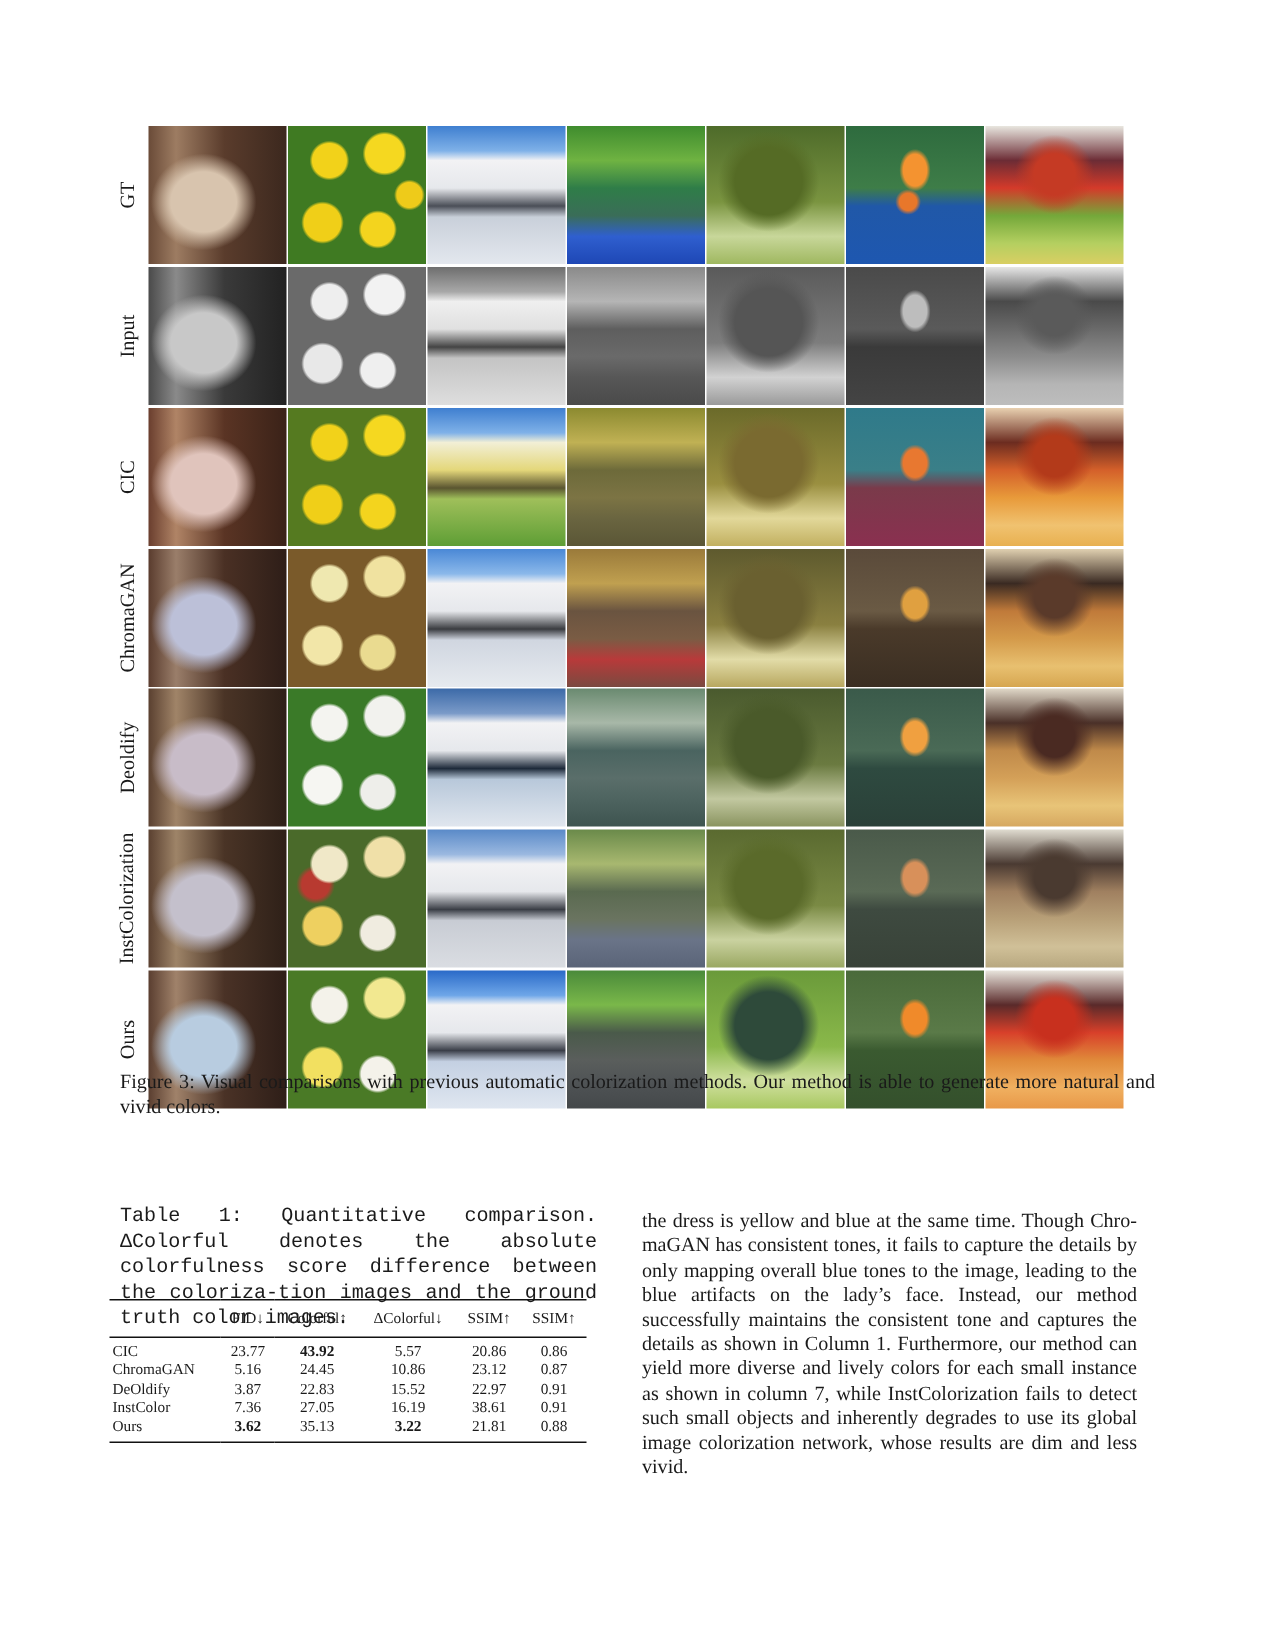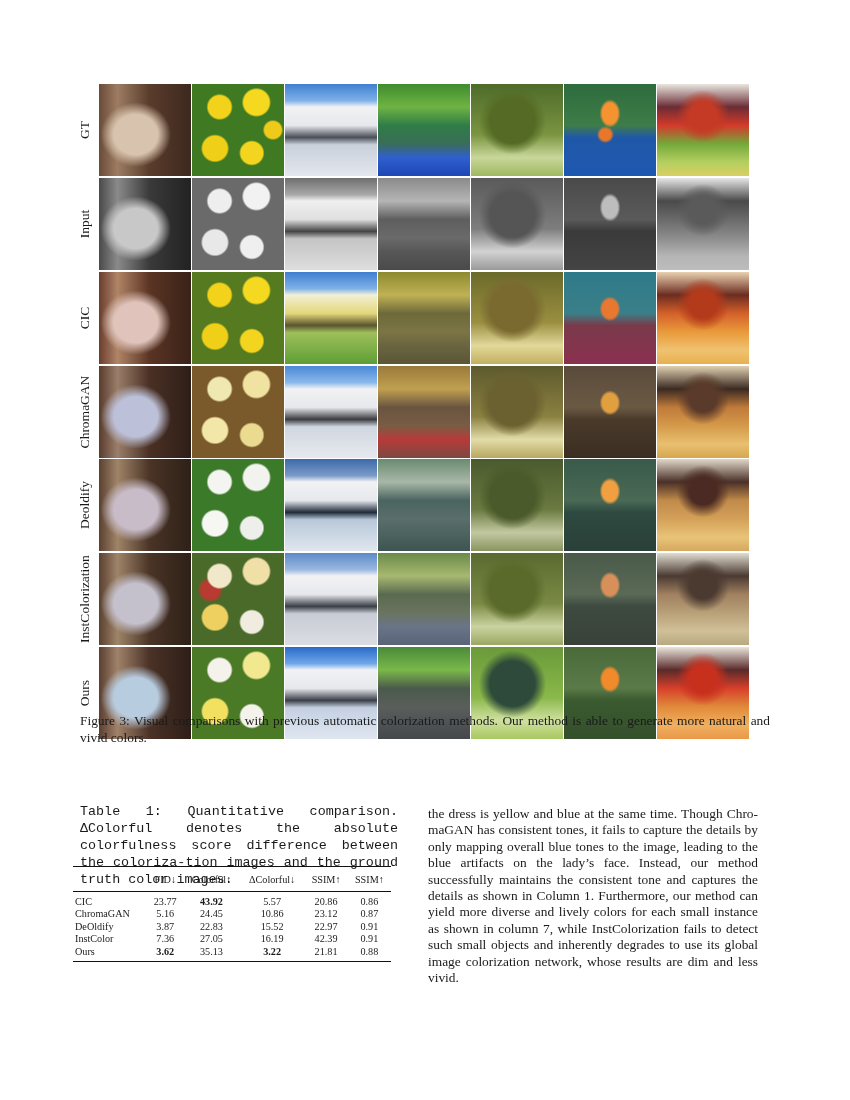--- a/index.html
+++ b/index.html
@@ -157,21 +157,21 @@
       <td>22.83</td>
       <td>15.52</td>
       <td>22.97</td>
       <td>0.91</td>
     </tr>
     <tr>
       <td>InstColor</td>
       <td>7.36</td>
       <td>27.05</td>
       <td>16.19</td>
-      <td>42.39</td>
+      <td>38.61</td>
       <td>0.91</td>
     </tr>
     <tr>
       <td>Ours</td>
       <td class="bold">3.62</td>
       <td>35.13</td>
       <td class="bold">3.22</td>
       <td>21.81</td>
       <td>0.88</td>
     </tr>

